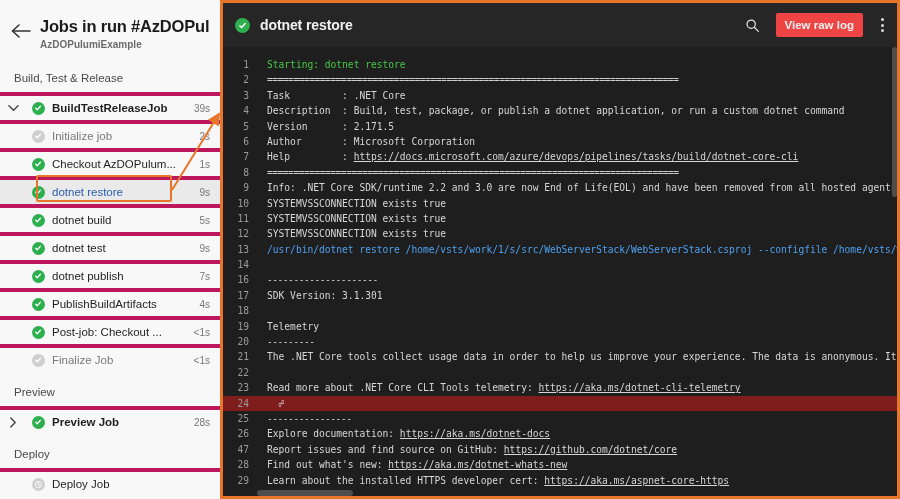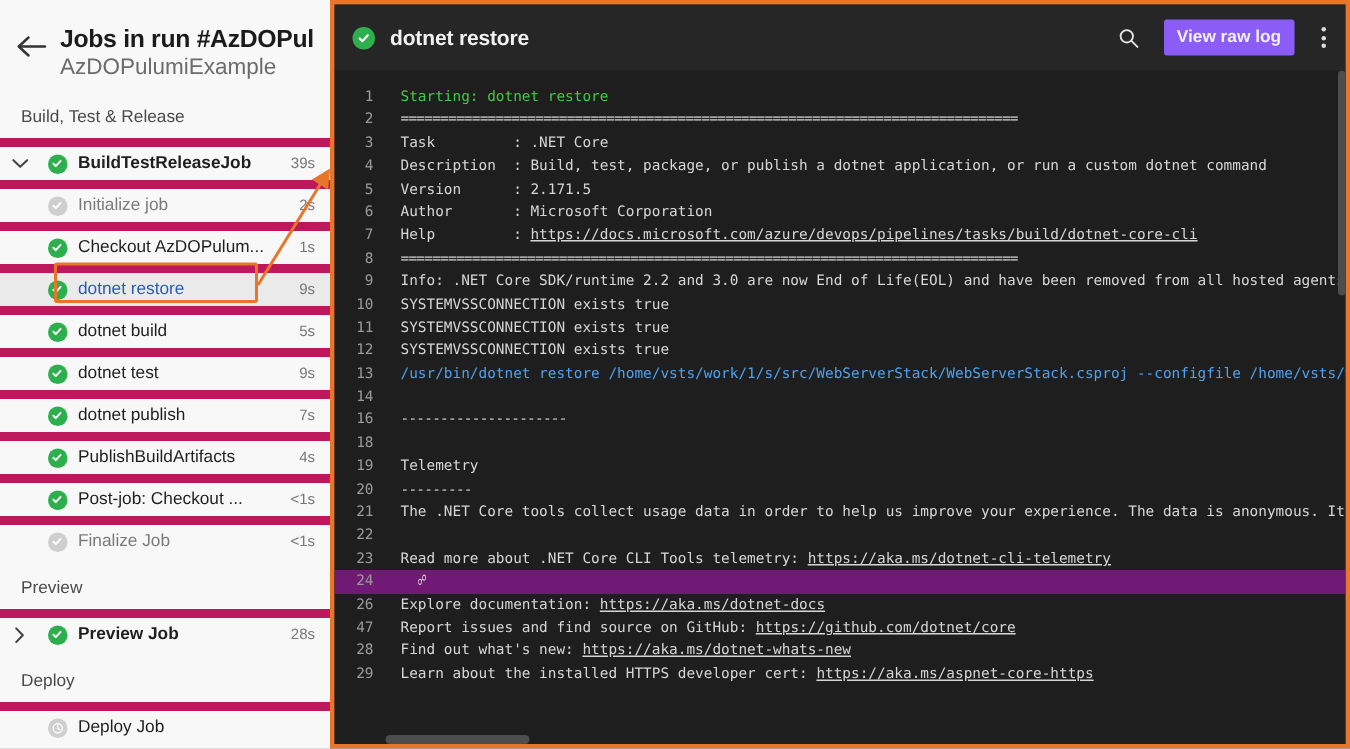--- a/index.html
+++ b/index.html
@@ -42,38 +42,39 @@
   .sb-title {
     font-size: 16.5px;
     font-weight: bold;
     color: #1b1b1b;
     line-height: 20px;
     white-space: nowrap;
     overflow: hidden;
     letter-spacing: -0.2px;
   }
   .sb-sub {
-    font-size: 15px;
+    font-size: 10px;
     color: #6b6b6b;
     margin-top: 2px;
     line-height: 14px;
+    font-weight: bold;
   }
 
   .sb-section {
     font-size: 11.5px;
     color: #4a4a4a;
     padding: 14px 0 8px 14px;
     font-weight: normal;
   }
 
   .sb-row {
     display: flex;
     align-items: center;
     height: 28px;
-    border-top: 6px solid #be185d;
+    border-top: 4px solid #be185d;
     position: relative;
     cursor: pointer;
     background: #f8f8f8;
   }
   .sb-row.job { }
   .sb-row.selected { background: #eaeaea; }
   .sb-chevron {
     width: 26px; flex: 0 0 26px;
     display: flex; align-items: center; justify-content: center;
     color: #444; font-size: 11px;
@@ -159,21 +160,21 @@
     flex: 1 1 auto;
     letter-spacing: -0.1px;
   }
   .hdr-icon {
     width: 26px; height: 26px;
     display: flex; align-items: center; justify-content: center;
     color: #e6e6e6;
     cursor: pointer;
   }
   .raw-log-btn {
-    background: #8b5cf6;
+    background: #ef4444;
     color: #f0f0f0;
     font-size: 11.5px;
     font-weight: bold;
     padding: 6px 9px;
     border: none;
     border-radius: 2px;
     cursor: pointer;
     font-family: "Liberation Sans", sans-serif;
     white-space: nowrap;
   }
@@ -199,21 +200,21 @@
     font-size: 9.6px;
     line-height: 15.4px;
     padding-top: 10px;
   }
   .log-line {
     display: flex;
     height: 15.4px;
     white-space: pre;
     align-items: center;
   }
-  .log-line.hl { background: #701a75; }
+  .log-line.hl { background: #7f1d1d; }
   .ln {
     width: 34px;
     flex: 0 0 34px;
     text-align: right;
     color: #9b9b9b;
     padding-right: 8px;
     user-select: none;
   }
   .lt {
     flex: 1 1 auto;
@@ -464,27 +465,29 @@
         <div class="log-line"><span class="ln">6</span><span class="lt">Author       : Microsoft Corporation</span></div>
         <div class="log-line"><span class="ln">7</span><span class="lt"><span>Help         : </span><span class="lnk">https://docs.microsoft.com/azure/devops/pipelines/tasks/build/dotnet-core-cli</span></span></div>
         <div class="log-line"><span class="ln">8</span><span class="lt rule">==============================================================================</span></div>
         <div class="log-line"><span class="ln">9</span><span class="lt">Info: .NET Core SDK/runtime 2.2 and 3.0 are now End of Life(EOL) and have been removed from all hosted agents. If you're using</span></div>
         <div class="log-line"><span class="ln">10</span><span class="lt">SYSTEMVSSCONNECTION exists true</span></div>
         <div class="log-line"><span class="ln">11</span><span class="lt">SYSTEMVSSCONNECTION exists true</span></div>
         <div class="log-line"><span class="ln">12</span><span class="lt">SYSTEMVSSCONNECTION exists true</span></div>
         <div class="log-line"><span class="ln">13</span><span class="lt blue">/usr/bin/dotnet restore /home/vsts/work/1/s/src/WebServerStack/WebServerStack.csproj --configfile /home/vsts/work/1/Nuget/tempN</span></div>
         <div class="log-line"><span class="ln">14</span><span class="lt"></span></div>
         <div class="log-line"><span class="ln">16</span><span class="lt rule">---------------------</span></div>
+        <div class="log-line"><span class="ln">17</span><span class="lt">SDK Version: 3.1.301</span></div>
         <div class="log-line"><span class="ln">18</span><span class="lt"></span></div>
         <div class="log-line"><span class="ln">19</span><span class="lt">Telemetry</span></div>
         <div class="log-line"><span class="ln">20</span><span class="lt rule">---------</span></div>
         <div class="log-line"><span class="ln">21</span><span class="lt">The .NET Core tools collect usage data in order to help us improve your experience. The data is anonymous. It is collected by M</span></div>
         <div class="log-line"><span class="ln">22</span><span class="lt"></span></div>
         <div class="log-line"><span class="ln">23</span><span class="lt"><span>Read more about .NET Core CLI Tools telemetry: </span><span class="lnk">https://aka.ms/dotnet-cli-telemetry</span></span></div>
         <div class="log-line hl"><span class="ln">24</span><span class="lt">  ☍</span></div>
+        <div class="log-line"><span class="ln">25</span><span class="lt rule">----------------</span></div>
         <div class="log-line"><span class="ln">26</span><span class="lt"><span>Explore documentation: </span><span class="lnk">https://aka.ms/dotnet-docs</span></span></div>
         <div class="log-line"><span class="ln">47</span><span class="lt"><span>Report issues and find source on GitHub: </span><span class="lnk">https://github.com/dotnet/core</span></span></div>
         <div class="log-line"><span class="ln">28</span><span class="lt"><span>Find out what's new: </span><span class="lnk">https://aka.ms/dotnet-whats-new</span></span></div>
         <div class="log-line"><span class="ln">29</span><span class="lt"><span>Learn about the installed HTTPS developer cert: </span><span class="lnk">https://aka.ms/aspnet-core-https</span></span></div>
       <div class="vscroll"></div>
       <div class="hscroll"></div>
     </div>
   </div>
 
   <svg id="arrow-svg" viewBox="0 0 900 499">

